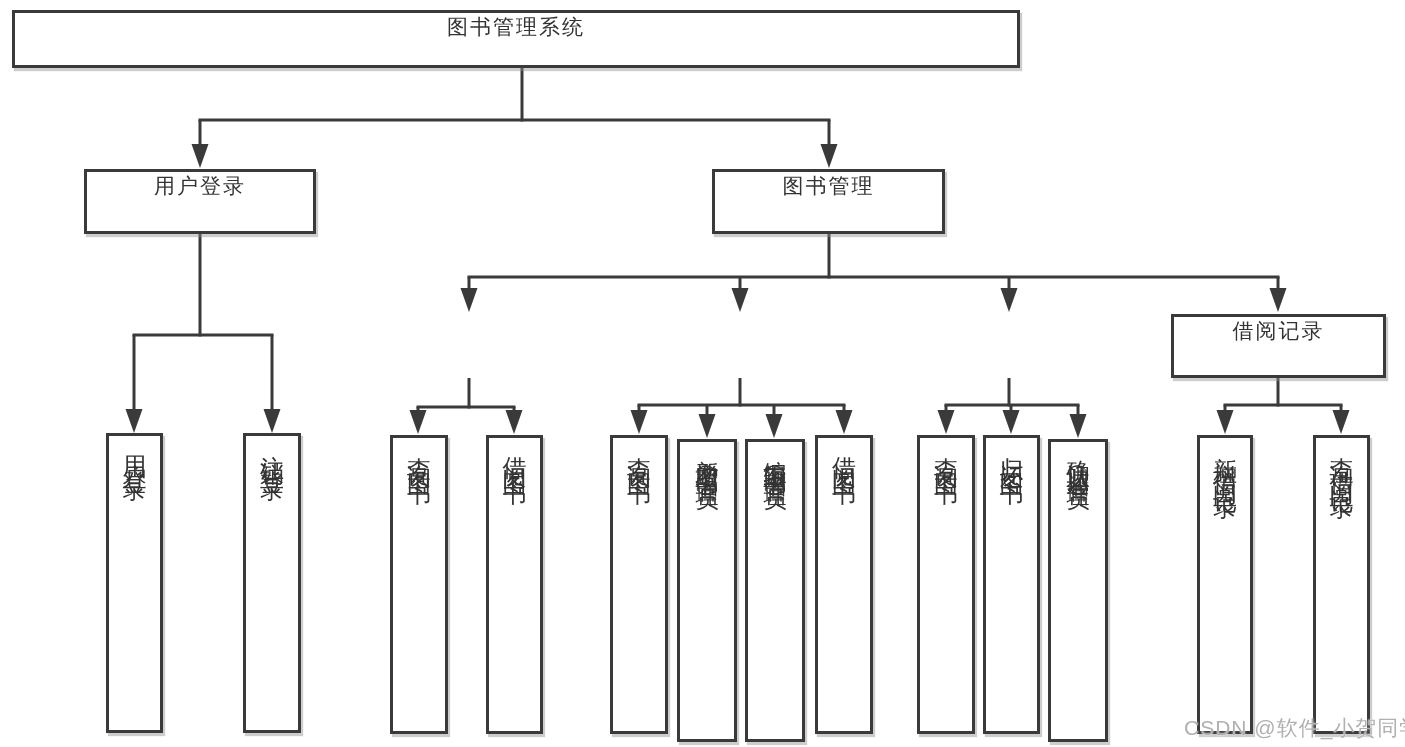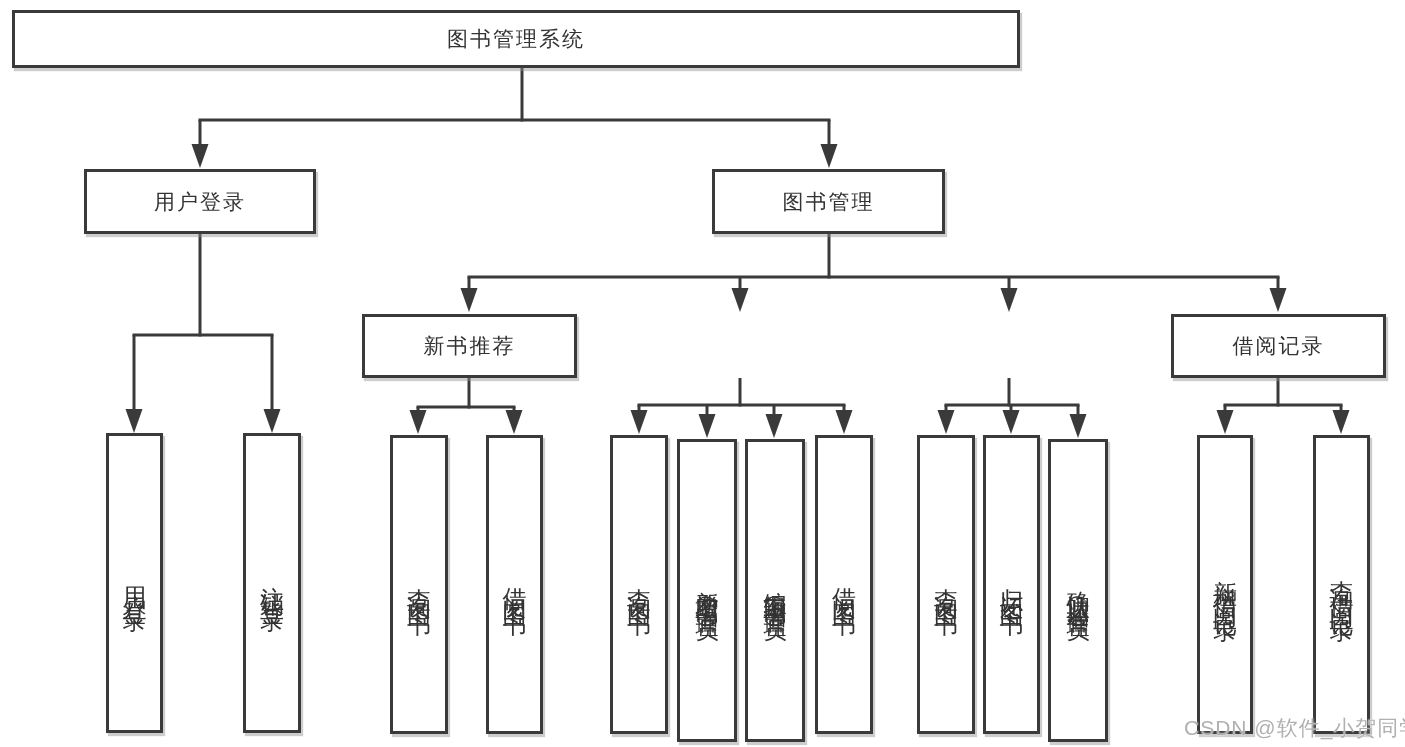--- a/index.html
+++ b/index.html
@@ -3,21 +3,21 @@
 <meta charset="utf-8">
 <style>
   html,body{margin:0;padding:0;background:#fff;}
   .canvas{
     position:relative;width:1405px;height:747px;background:#ffffff;
     font-family:"Liberation Sans","DejaVu Sans",sans-serif;color:#333;overflow:hidden;
   }
   svg.wires{position:absolute;left:0;top:0;pointer-events:none;}
   .box{
     position:absolute;background:#ffffff;border:3px solid #3a3a3a;box-sizing:border-box;
-    display:flex;align-items:center;justify-content:center;
+    display:flex;align-items:flex-start;justify-content:center;
     box-shadow:2px 3px 1px rgba(145,145,145,0.45);
   }
   .box.h span{
     font-size:21px;letter-spacing:2px;color:#333;white-space:nowrap;
   }
   .box.v span{
     writing-mode:vertical-rl;text-orientation:mixed;
     font-size:24px;letter-spacing:8px;color:#333;line-height:1;
   }
   .box.v.dense span{font-size:23px;letter-spacing:4px;}
@@ -101,23 +101,20 @@
     <span>图书管理系统</span>
   </div>
 
   <div class="box h" style="left:84px;top:169px;width:232px;height:65px">
     <span>用户登录</span>
   </div>
   <div class="box h" style="left:712px;top:169px;width:233px;height:65px">
     <span>图书管理</span>
   </div>
 
-  <div class="box h" style="left:362px;top:314px;width:215px;height:64px">
-    <span>新书推荐</span>
-  </div>
   <div class="box h" style="left:1171px;top:314px;width:215px;height:64px">
     <span>借阅记录</span>
   </div>
 
   <div class="box v" style="left:106px;top:433px;width:57px;height:300px">
     <span>用户登录</span>
   </div>
   <div class="box v" style="left:243px;top:433px;width:58px;height:300px">
     <span>注销登录</span>
   </div>

